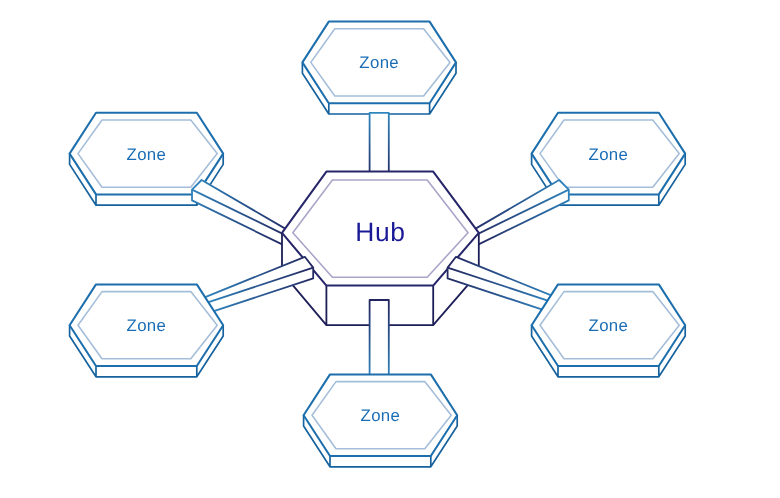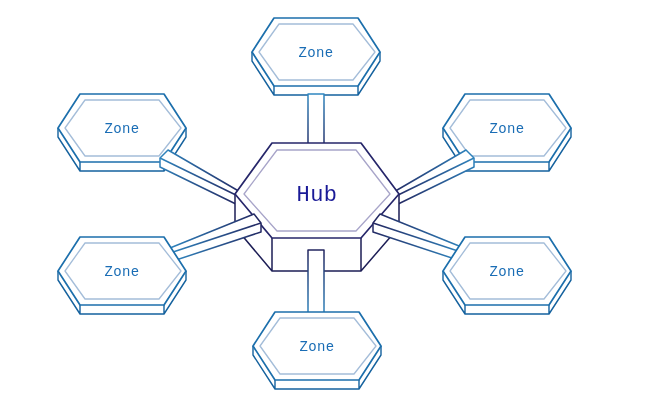--- a/index.html
+++ b/index.html
@@ -2,21 +2,21 @@
 <html><head>
 <meta charset="utf-8">
 <style>
   html, body { margin: 0; padding: 0; background: #ffffff; }
   .canvas {
     position: relative;
     width: 650px;
     height: 415px;
     background: #ffffff;
     overflow: hidden;
-    font-family: Liberation Mono, monospace;
+    font-family: Liberation Sans, sans-serif;
   }
   svg { display: block; }
   .zone-hex   { fill: none; stroke: #1C6FAC; stroke-width: 1.7; stroke-linejoin: round; }
   .zone-ext   { fill: none; stroke: #15629E; stroke-width: 1.4; stroke-linejoin: round; }
   .zone-inset { fill: none; stroke: #A4BDD9; stroke-width: 1.3; stroke-linejoin: round; }
   .hub-hex    { fill: none; stroke: #26266A; stroke-width: 1.7; stroke-linejoin: round; }
   .hub-ext    { fill: none; stroke: #1D1E56; stroke-width: 1.5; stroke-linejoin: round; }
   .hub-inset  { fill: none; stroke: #A8A5C9; stroke-width: 1.3; stroke-linejoin: round; }
   .fill-white { fill: #ffffff; stroke: none; }
   .beam-line  { fill: none; stroke-width: 1.5; stroke-linejoin: round; }

